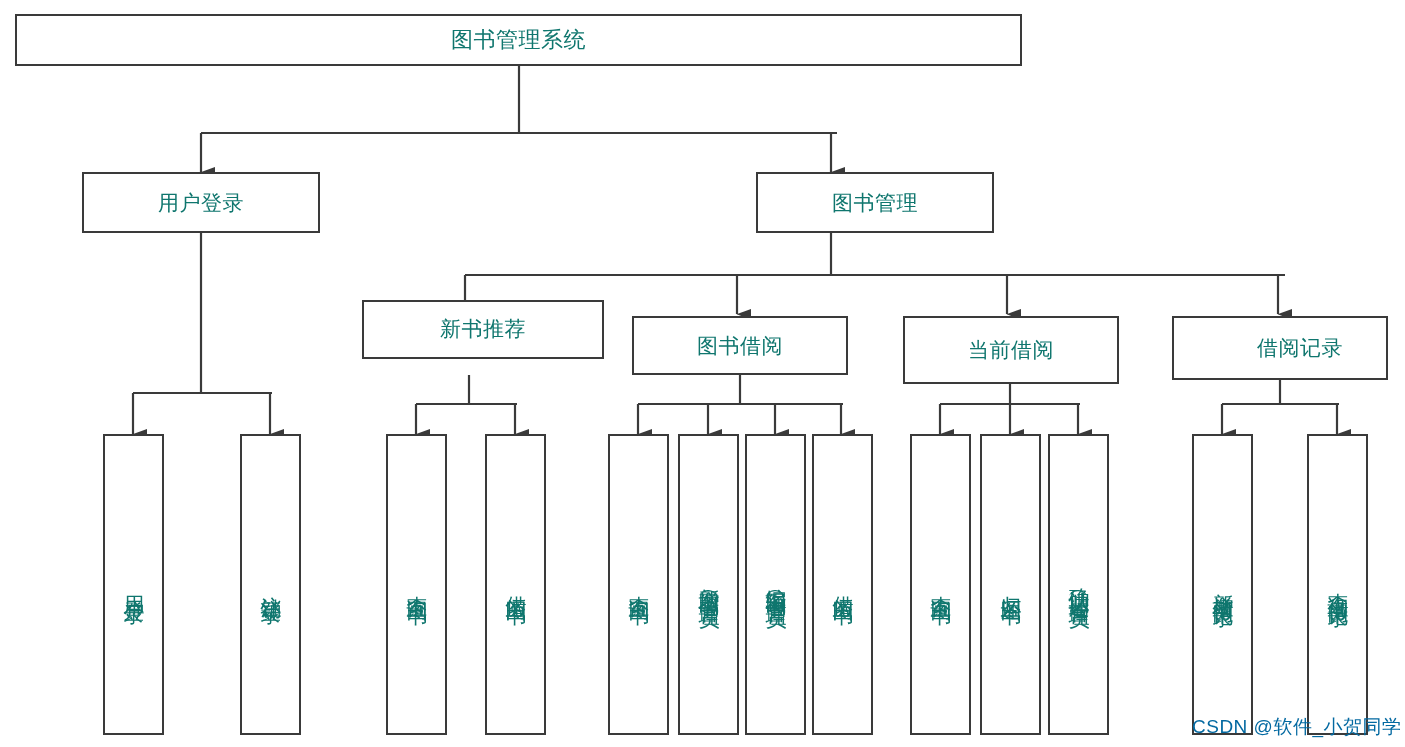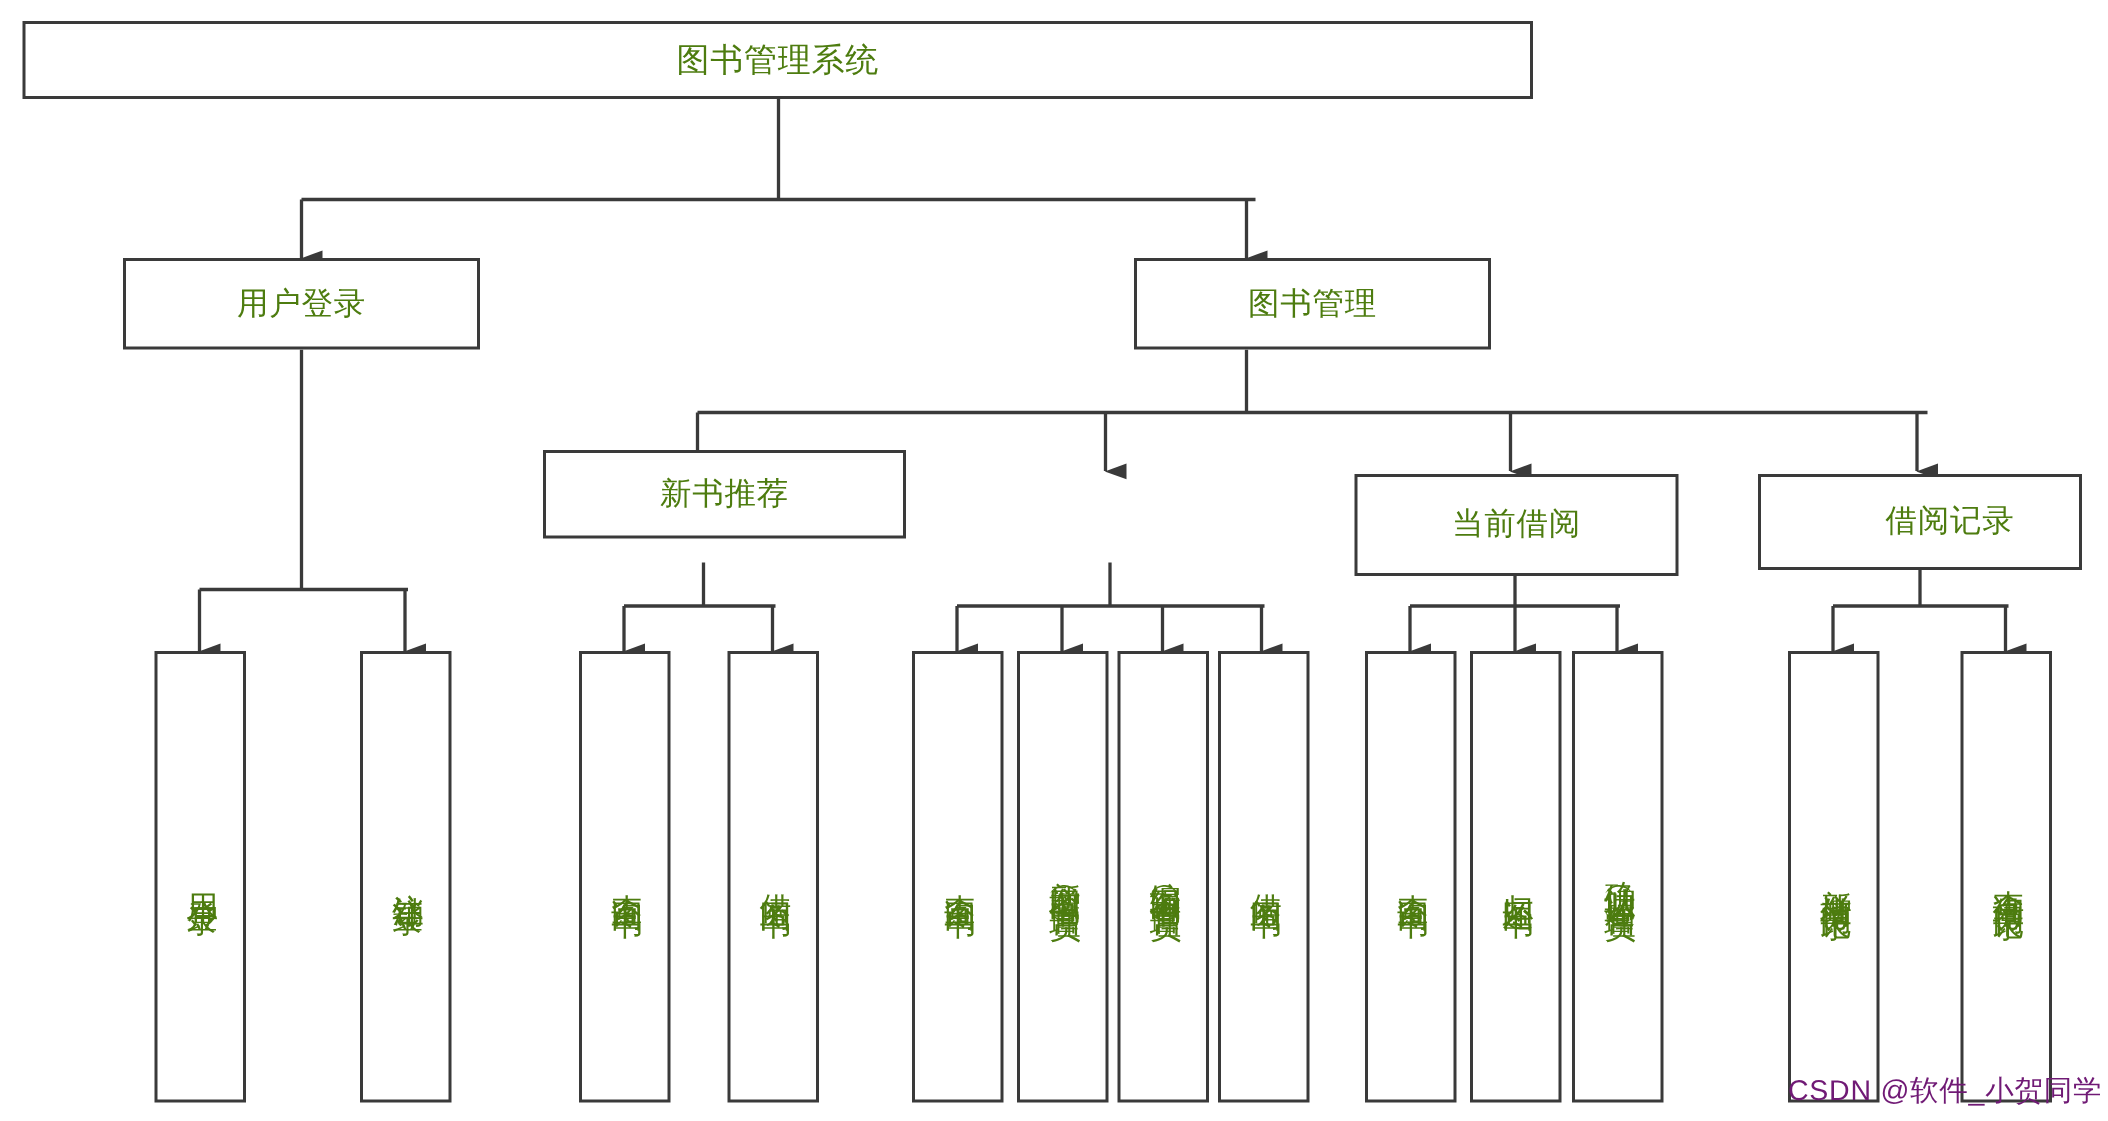--- a/index.html
+++ b/index.html
@@ -30,21 +30,21 @@
     position: absolute;
     box-sizing: border-box;
     background: #ffffff;
     border: 2px solid #3a3a3a;
     display: flex;
     align-items: center;
     justify-content: center;
     z-index: 2;
   }
   .node-label {
-    color: #4d7c0f;
+    color: #0f766e;
     letter-spacing: 0.5px;
     white-space: nowrap;
   }
   .node.horizontal .node-label {
     font-size: 21px;
     line-height: 1.2;
   }
   .node.root .node-label {
     font-size: 22px;
   }
@@ -56,21 +56,21 @@
   .node.vertical .node-label {
     writing-mode: vertical-rl;
     text-orientation: upright;
     font-size: 21px;
     line-height: 1.28;
     letter-spacing: 3px;
     max-height: 100%;
   }
   .watermark {
     position: absolute;
-    color: #701a75;
+    color: #0369a1;
     font-size: 19px;
     white-space: nowrap;
     z-index: 3;
     letter-spacing: 0.5px;
   }
 </style>
 </head>
 <body>
 
 <div id="diagram-root">
@@ -134,20 +134,23 @@
   </div>
 
   <div class="node horizontal" style="left:712px; top:172px; width:238px; height:61px;margin-left:44px;">
     <span class="node-label">图书管理</span>
   </div>
 
   <div class="node horizontal" style="left:362px; top:300px; width:242px; height:59px;font-family:Liberation Serif, serif;">
     <span class="node-label">新书推荐</span>
   </div>
 
+  <div class="node horizontal" style="left:632px; top:316px; width:216px; height:59px;">
+    <span class="node-label">图书借阅</span>
+  </div>
 
   <div class="node horizontal" style="left:903px; top:316px; width:216px; height:68px;">
     <span class="node-label">当前借阅</span>
   </div>
 
   <div class="node horizontal" style="left:1172px; top:316px; width:216px; height:64px;padding-left:40px;">
     <span class="node-label">借阅记录</span>
   </div>
 
   <div class="node vertical" style="left:103px; top:434px; width:61px; height:301px;">

